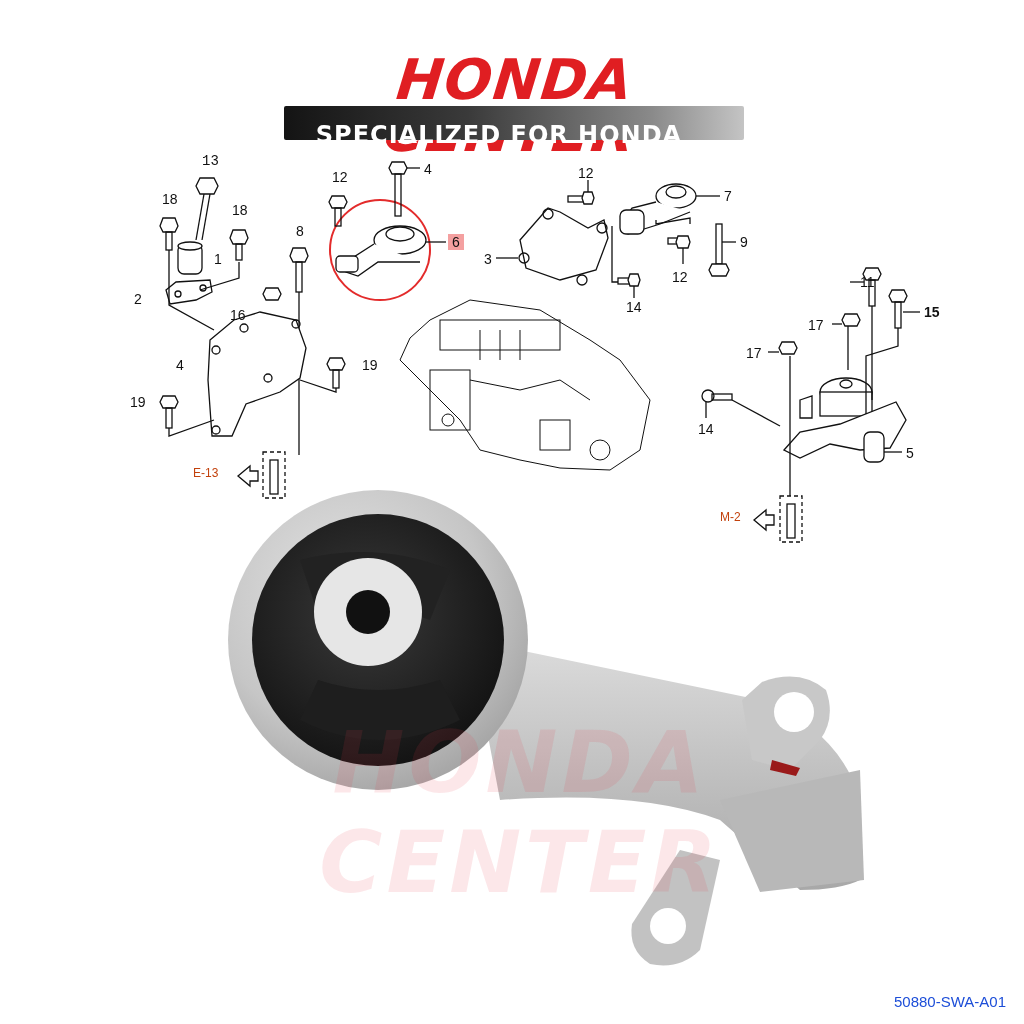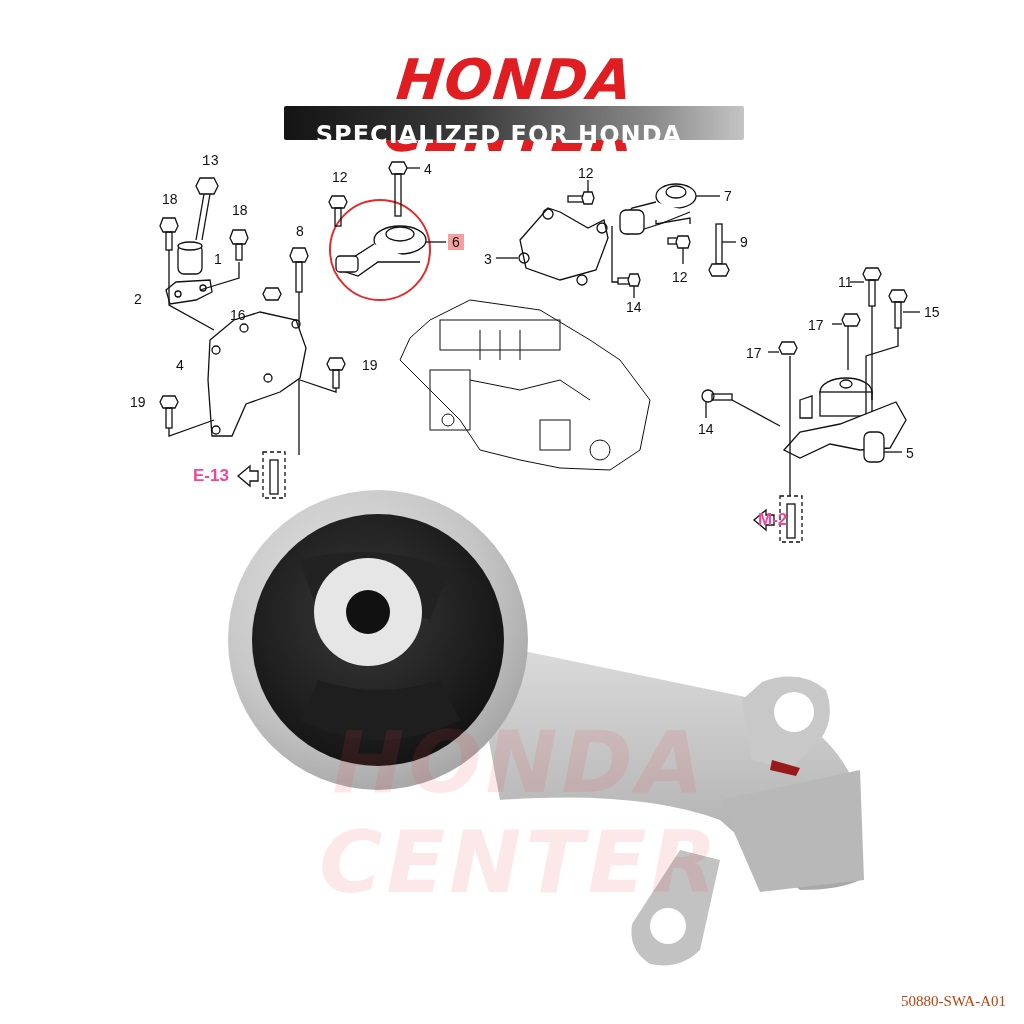--- a/index.html
+++ b/index.html
@@ -3,22 +3,22 @@
 <meta charset="utf-8">
 <style>
   html,body{margin:0;padding:0;background:#fff;}
   body{width:1024px;height:1024px;position:relative;overflow:hidden;font-family:"Liberation Sans",sans-serif;}
   .abs{position:absolute;}
   .brand-title{left:284px;top:54px;width:462px;height:52px;color:#e01e22;font-weight:bold;font-style:italic;font-size:56px;line-height:52px;letter-spacing:1px;text-align:center;font-family:"DejaVu Sans",sans-serif;transform:skewX(-6deg);}
   .brand-bar{left:284px;top:106px;width:460px;height:34px;background:linear-gradient(90deg,#141414 0%,#3a3a3a 40%,#8a8a8a 80%,#c4c4c4 100%);border-radius:2px;}
   .brand-sub{left:284px;top:118px;width:430px;height:34px;color:#fff;font-weight:bold;font-size:24px;line-height:34px;text-align:center;letter-spacing:1px;font-family:"DejaVu Sans",sans-serif;}
   .num{position:absolute;font-size:14px;color:#111;line-height:14px;}
   .num.hl{background:#f4a0a0;padding:1px 4px;}
-  .ref{position:absolute;font-size:17px;font-weight:bold;color:#ec4899;}
-  .pn{right:18px;bottom:14px;font-size:15px;color:#c2410c;font-family:Liberation Serif, serif;}
+  .ref{position:absolute;font-size:12px;font-weight:normal;color:#c2410c;}
+  .pn{right:18px;bottom:14px;font-size:15px;color:#1d4ed8;font-family:Liberation Sans, sans-serif;}
   .watermark{left:210px;top:712px;width:620px;text-align:center;font-size:86px;font-weight:bold;font-style:italic;color:rgba(230,60,70,0.12);letter-spacing:4px;font-family:"DejaVu Sans",sans-serif;}
   svg{position:absolute;left:0;top:0;}
 </style>
 </head>
 <body>
 
 <div class="abs brand-title">HONDA CENTER</div>
 <div class="abs brand-bar"></div>
 <div class="abs brand-sub">SPECIALIZED FOR HONDA</div>
 
@@ -218,27 +218,27 @@
 <span class="num" style="left:424px;top:162px;">4</span>
 <span class="num hl" style="left:448px;top:234px;">6</span>
 
 <span class="num" style="left:484px;top:252px;">3</span>
 <span class="num" style="left:578px;top:166px;">12</span>
 <span class="num" style="left:626px;top:300px;">14</span>
 <span class="num" style="left:724px;top:189px;">7</span>
 <span class="num" style="left:672px;top:270px;">12</span>
 <span class="num" style="left:740px;top:235px;">9</span>
 
-<span class="num" style="left:838px;top:275px;">11</span>
-<span class="num" style="left:924px;top:305px;">15</span>
+<span class="num" style="left:860px;top:275px;">11</span>
+<span class="num" style="left:924px;top:305px;font-weight:bold;">15</span>
 <span class="num" style="left:808px;top:318px;">17</span>
 <span class="num" style="left:746px;top:346px;">17</span>
 <span class="num" style="left:698px;top:422px;">14</span>
 <span class="num" style="left:906px;top:446px;">5</span>
-<span class="ref" style="left:720px;top:510px;margin-left:38px;">M-2</span>
+<span class="ref" style="left:720px;top:510px;">M-2</span>
 
 <svg width="1024" height="1024">
   <defs>
     <radialGradient id="metal" cx="40%" cy="35%" r="75%">
       <stop offset="0%" stop-color="#e4e4e4"></stop>
       <stop offset="60%" stop-color="#c6c6c6"></stop>
       <stop offset="100%" stop-color="#9c9c9c"></stop>
     </radialGradient>
     <linearGradient id="armmetal" x1="0" y1="0" x2="0" y2="1">
       <stop offset="0%" stop-color="#dcdcdc"></stop>

